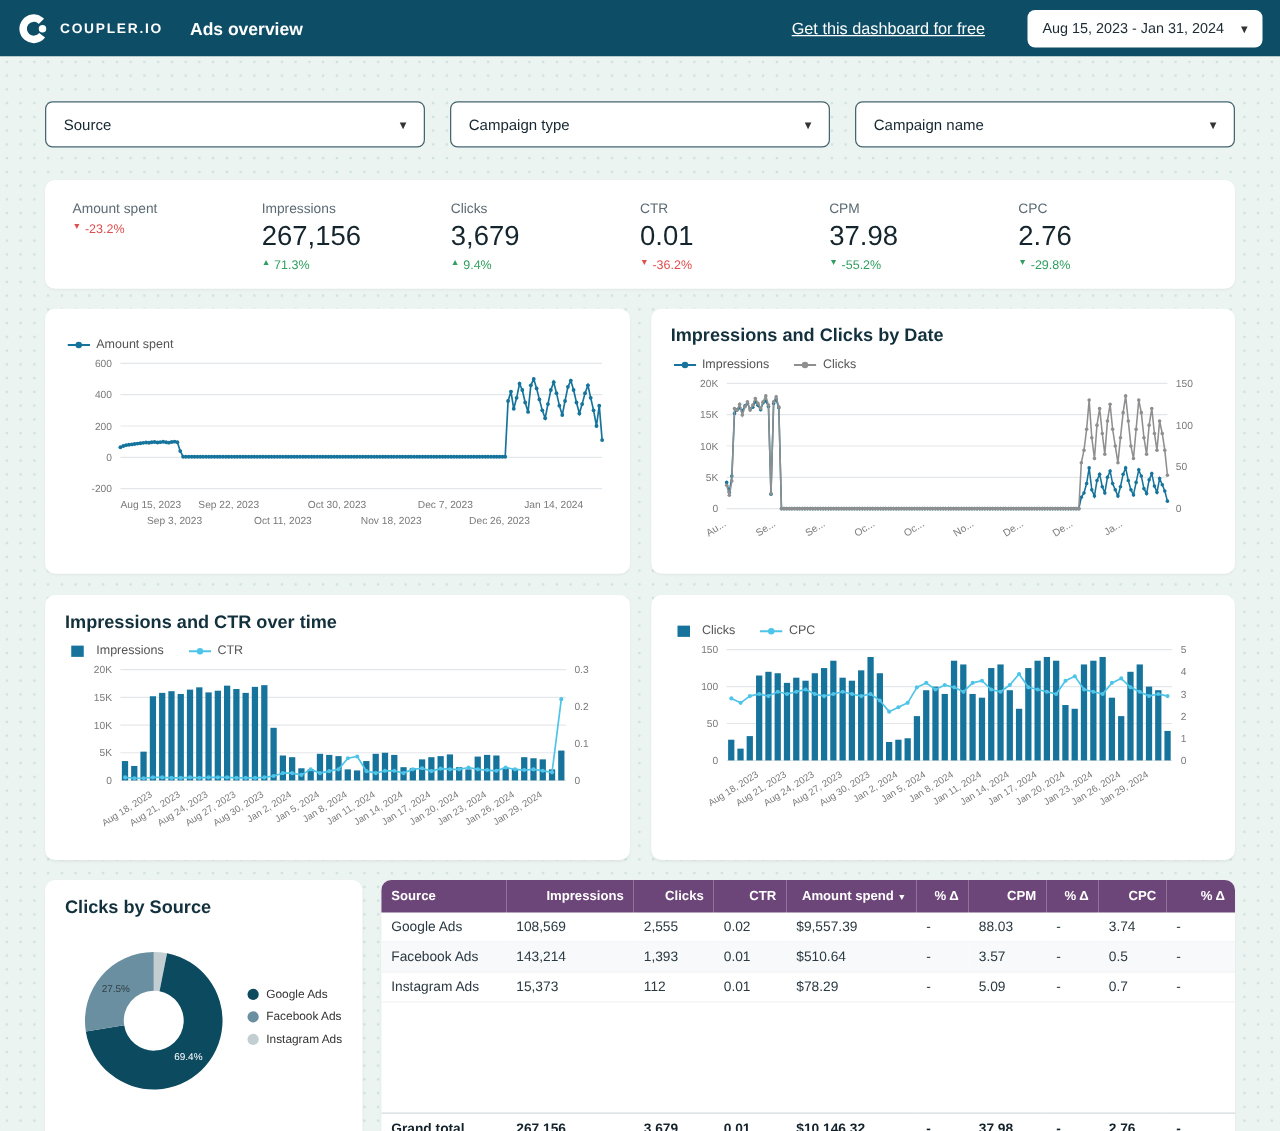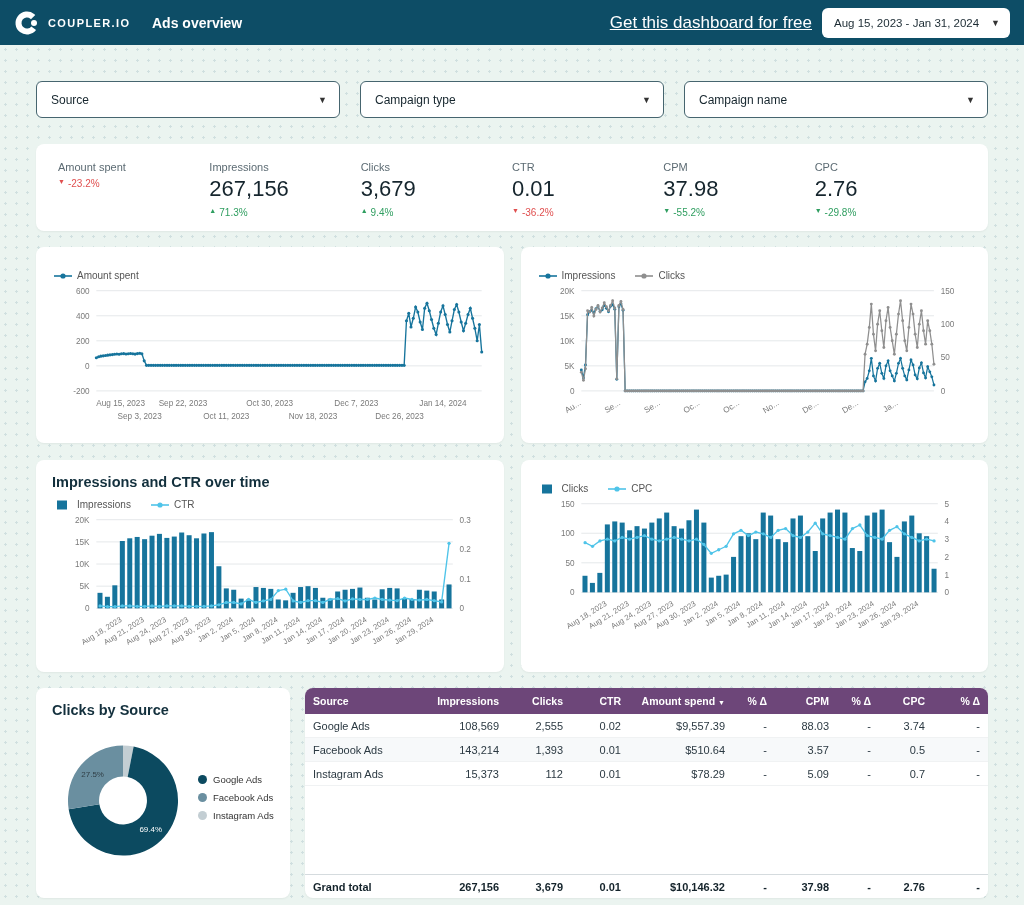--- a/index.html
+++ b/index.html
@@ -10,21 +10,21 @@
     background-image:radial-gradient(rgba(13,77,102,.12) 1px, transparent 1.3px);
     background-size:11px 11px;
   }
   svg{font-family:"Liberation Sans",sans-serif}
   
   .header{height:45px;background:#0d4d66;display:flex;align-items:center;padding:0 14px;gap:10px}
   .brand{display:flex;align-items:center;gap:8px;width:118px}
   .brand-text{color:#fff;font-size:11px;font-weight:bold;letter-spacing:1.4px}
   .page-title{color:#fff;font-size:14px;font-weight:bold;margin-left:10px}
   .header-spacer{flex:1}
-  .header-link{color:#fff;font-size:17px;text-decoration:underline;cursor:pointer;margin-right:0}
+  .header-link{color:#fff;font-size:13px;text-decoration:underline;cursor:pointer;margin-right:24px}
   .date-picker{background:#fff;border-radius:6px;height:30px;display:flex;align-items:center;justify-content:space-between;padding:0 10px 0 12px;font-size:11.5px;color:#1c2b33;width:188px;cursor:pointer}
   .caret{color:#333;font-size:9px}
   
   .filters{display:grid;grid-template-columns:1fr 1fr 1fr;gap:20px;padding:0 36px;margin-top:36px}
   .filter{background:#fff;border:1px solid #46656f;border-radius:6px;height:37px;display:flex;align-items:center;justify-content:space-between;padding:0 12px 0 14px;font-size:12px;color:#16262e;cursor:pointer}
   
   .kpis{margin:26px 36px 0;background:#fff;border-radius:8px;box-shadow:0 1px 2px rgba(0,0,0,.05);padding:17px 22px 13px;display:grid;grid-template-columns:repeat(6,1fr)}
   .kpi-label{font-size:11px;color:#5c6b73}
   .kpi-value{font-size:22px;color:#15252d;margin-top:3px}
   .kpi-delta{font-size:10px;margin-top:5px;display:flex;gap:3px}
@@ -44,21 +44,21 @@
   .donut-card{padding:14px 16px;height:210px}
   .donut-body{display:flex;align-items:center;gap:4px;margin-top:4px}
   .donut-legend{display:flex;flex-direction:column;gap:7px}
   .donut-legend-item{display:flex;align-items:center;gap:6px;font-size:9.5px;color:#333}
   .dot{width:9px;height:9px;border-radius:50%;flex:0 0 auto}
   .table-card{height:210px;display:flex;flex-direction:column;overflow:hidden}
   table{width:100%;border-collapse:collapse;table-layout:fixed;font-size:11px}
   thead th{background:#6d4679;color:#fff;font-weight:bold;font-size:10.5px;padding:7px 8px;text-align:right;white-space:nowrap;overflow:hidden;cursor:pointer}
   thead th:first-child{text-align:left}
   thead th .sort{font-size:7px;margin-left:3px}
-  tbody td{padding:5.5px 8px;color:#2b3942;text-align:right;border-bottom:1px solid #f0f2f3;white-space:nowrap;overflow:hidden}
+  tbody td{padding:5.5px 8px;color:#2b3942;border-bottom:1px solid #f0f2f3;white-space:nowrap;overflow:hidden}
   tbody td:first-child{text-align:left}
   tbody tr:nth-child(even){background:#f7f9fa}
   .tbl-spacer{flex:1}
   .grand tbody td{font-weight:bold;border-top:1px solid #d5dbde;border-bottom:none;color:#14232b}
 </style>
 </head>
 <body>
 
 <div class="header">
   <div class="brand">
@@ -340,20 +340,21 @@
         <circle cx="431.8" cy="32.7" r="1.6" fill="#16749c"></circle>
         <circle cx="434.2" cy="26.2" r="1.6" fill="#16749c"></circle>
         <circle cx="436.5" cy="36.6" r="1.6" fill="#16749c"></circle>
         <circle cx="438.9" cy="47.0" r="1.6" fill="#16749c"></circle>
         <circle cx="441.3" cy="60.0" r="1.6" fill="#16749c"></circle>
         <circle cx="443.6" cy="43.1" r="1.6" fill="#16749c"></circle>
         <circle cx="446.0" cy="71.7" r="1.6" fill="#16749c"></circle>
       </svg>
   </div>
   <div class="card chart-card">
+    <div class="chart-title">Impressions and Clicks by Date</div>
     <div class="legend" id="legend1">
         <span class="legend-item">
           <svg width="18" height="10">
             <line x1="0" y1="5" x2="18" y2="5" stroke="#16749c" stroke-width="1.6"></line>
             <circle cx="9" cy="5" r="2.6" fill="#16749c"></circle>
           </svg>
           <span>Impressions</span>
         </span>
         <span class="legend-item">
           <svg width="18" height="10">

